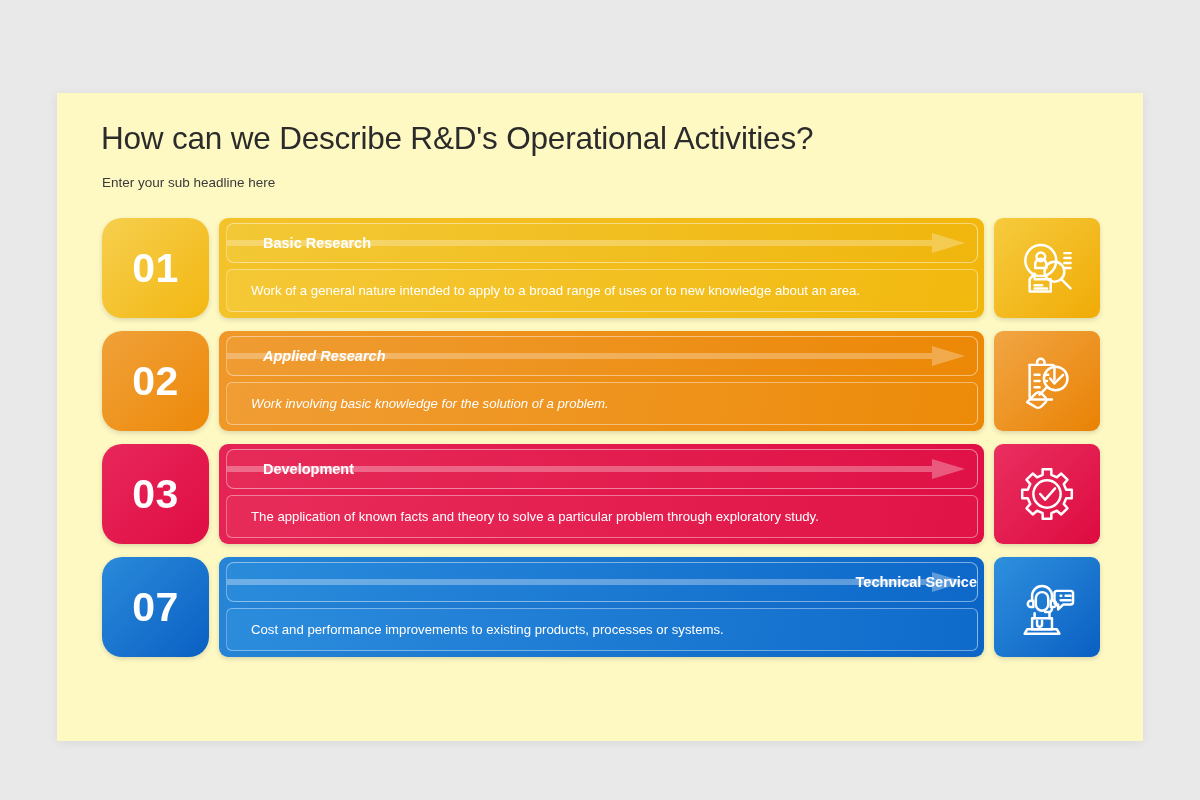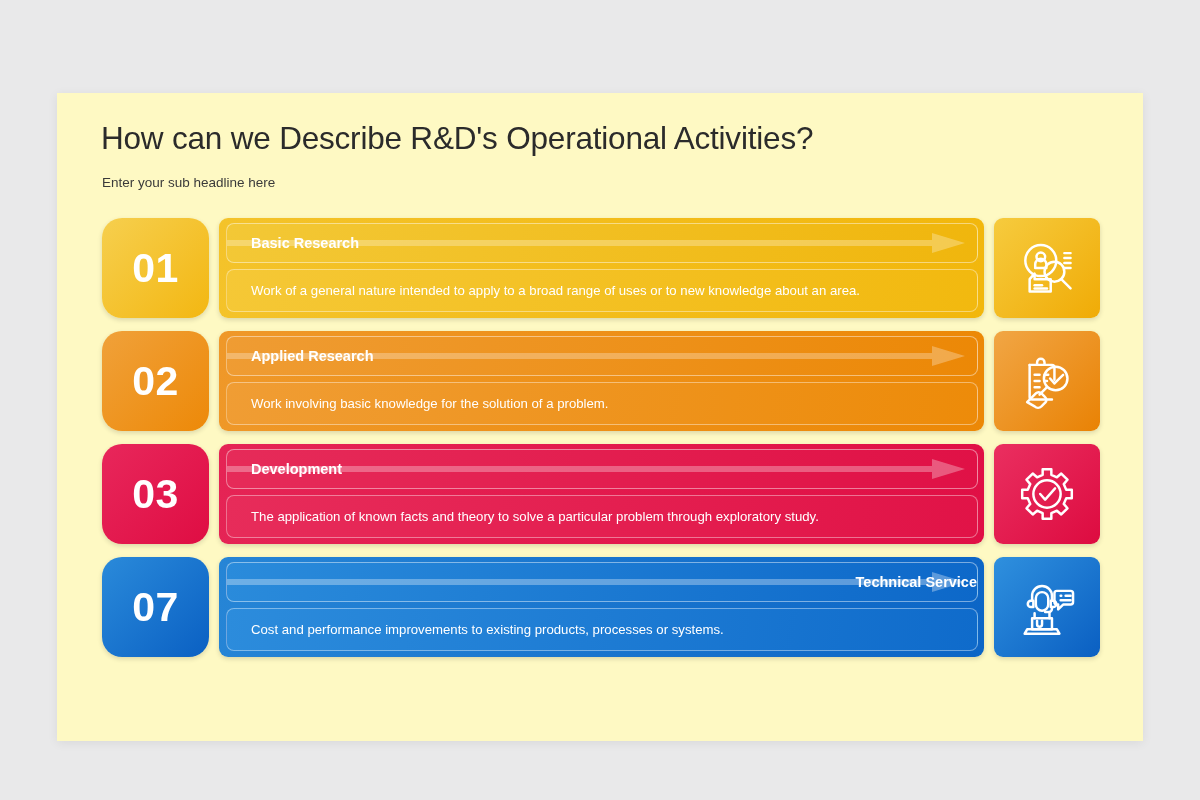--- a/index.html
+++ b/index.html
@@ -97,20 +97,21 @@
     border-radius: 8px;
     box-sizing: border-box;
   }
 
   .band-title {
     top: 5px;
     width: 752px;
     height: 40px;
     display: flex;
     align-items: center;
+    padding-left: 12px;
   }
   .band-title .label {
     position: relative;
     z-index: 3;
     margin-left: 24px;
     font-size: 14.5px;
     font-weight: 700;
     color: #ffffff;
     white-space: nowrap;
   }
@@ -126,20 +127,21 @@
     z-index: 1;
   }
   .arrow svg { display: block; width: 100%; height: 100%; }
 
   .band-desc {
     top: 51px;
     width: 752px;
     height: 43px;
     display: flex;
     align-items: center;
+    border-radius: 6px;
   }
   .band-desc .label {
     margin-left: 24px;
     font-size: 13.2px;
     font-weight: 400;
     color: #ffffff;
     white-space: nowrap;
   }
 
   
@@ -167,21 +169,21 @@
   .r1 .panel   { background: linear-gradient(100deg, #f4c32a 0%, #f2b70c 100%); }
   .r1 .band-title { background: linear-gradient(100deg, #f3c836 0%, #f0b60d 100%);
                     border: 1px solid rgba(255,255,255,0.45); }
   .r1 .band-desc  { background: linear-gradient(100deg, #f5c836 0%, #f2b90f 100%);
                     border: 1px solid rgba(255,255,255,0.40); }
   .r1 .icon-box   { background: linear-gradient(135deg, #f6cb3e 0%, #f0ab06 100%); }
   .r1 .arrow .ar  { fill: rgba(255,255,255,0.28); }
 
   
   .r2 .num-box { background: linear-gradient(135deg, #f0a13a 0%, #ed8908 100%); }
-  .r2 .panel   { background: linear-gradient(100deg, #ef9829 0%, #ec8806 100%); }
+  .r2 .panel   { background: linear-gradient(100deg, #ef9829 0%, #ec8806 100%); font-style: italic; }
   .r2 .band-title { background: linear-gradient(100deg, #ef9c33 0%, #ec8806 100%);
                     border: 1px solid rgba(255,255,255,0.45); }
   .r2 .band-desc  { background: linear-gradient(100deg, #f09d34 0%, #ed8b09 100%);
                     border: 1px solid rgba(255,255,255,0.40); }
   .r2 .icon-box   { background: linear-gradient(135deg, #f1a645 0%, #e98204 100%); }
   .r2 .arrow .ar  { fill: rgba(255,255,255,0.28); }
 
   
   .r3 .num-box { background: linear-gradient(135deg, #e8275b 0%, #df0d43 100%); }
   .r3 .panel   { background: linear-gradient(100deg, #e52455 0%, #e00f45 100%); }

